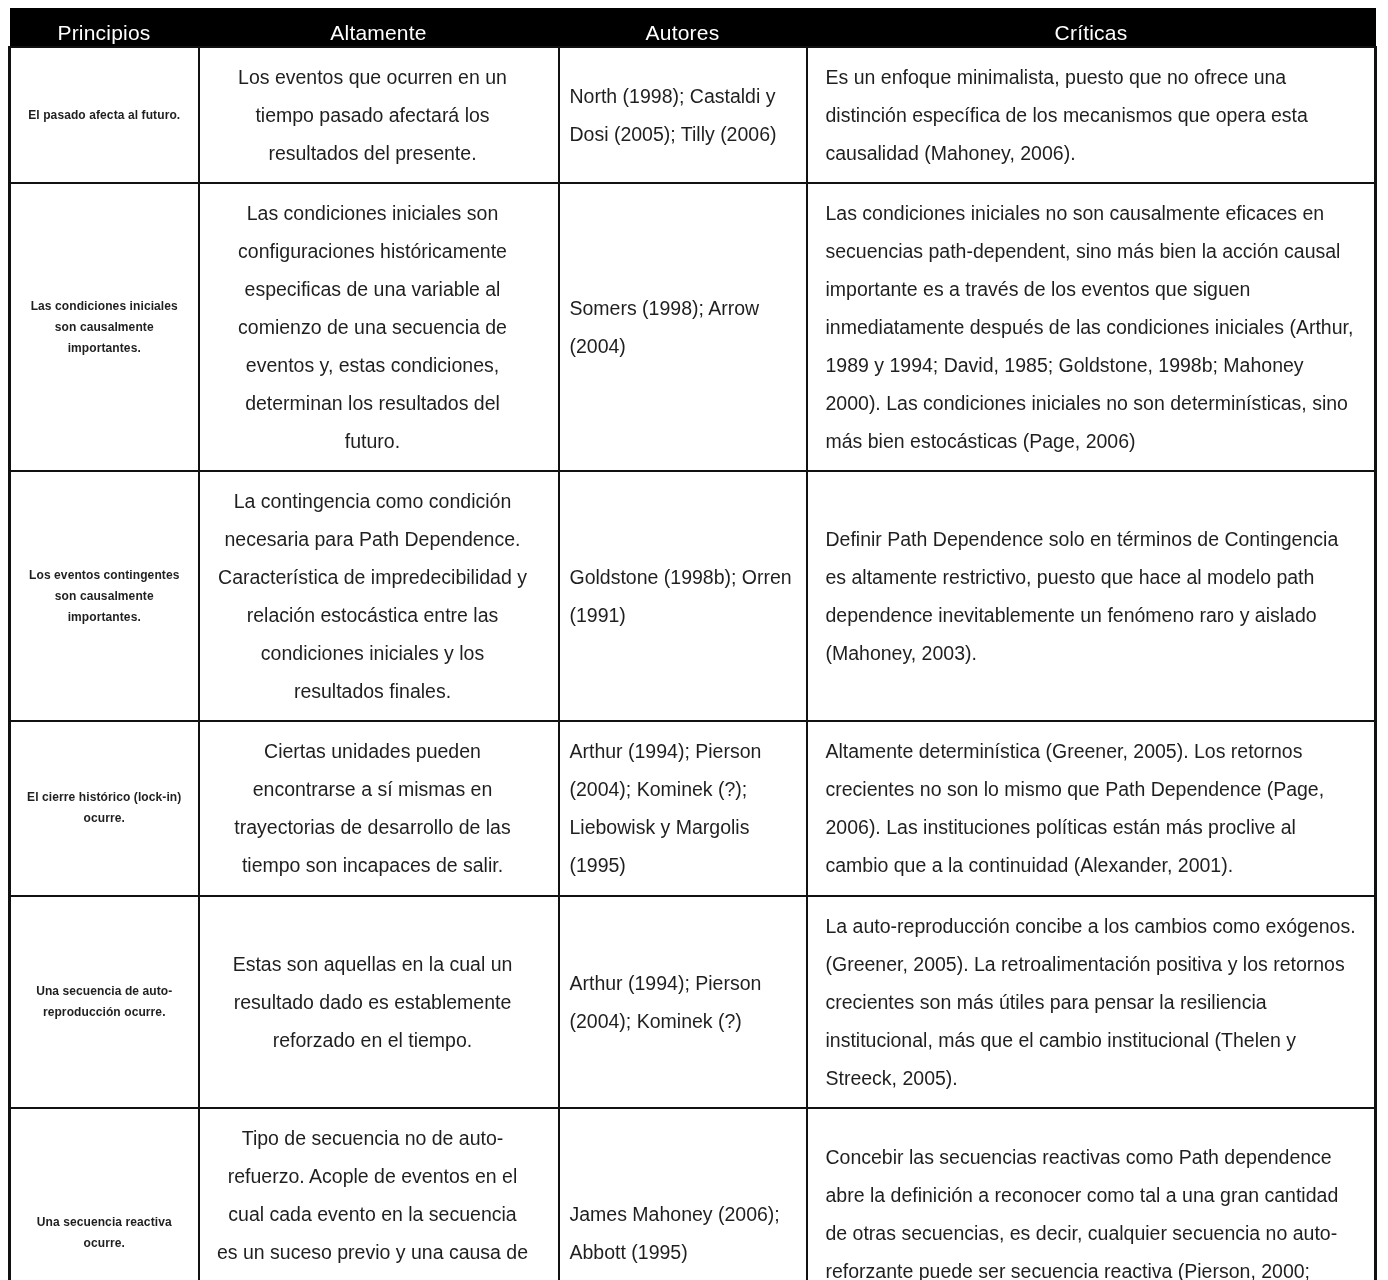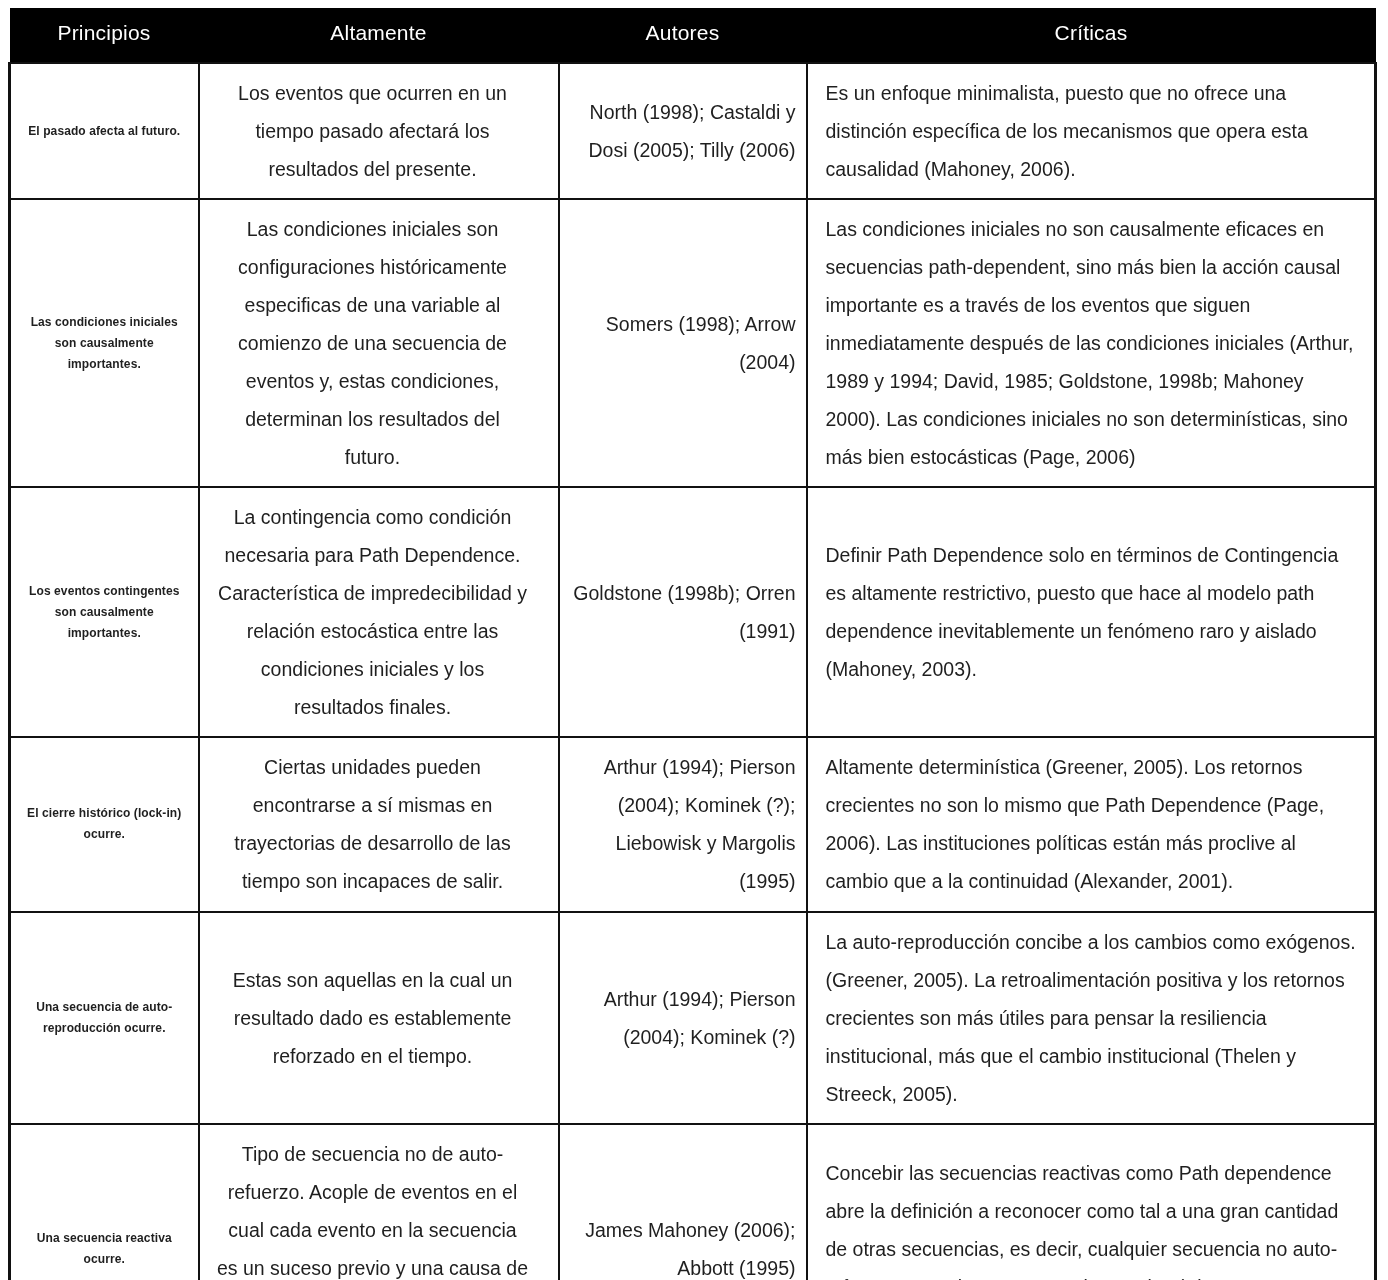--- a/index.html
+++ b/index.html
@@ -38,21 +38,21 @@
   col.c-criticas   { width: 569px; }
 
   thead th {
     background: #000000;
     color: #ffffff;
     font-weight: 400;
     font-size: 21px;
     line-height: 1.2;
     letter-spacing: 0.2px;
     text-align: center;
-    padding: 12px 6px 17px 6px;
+    padding: 12px 6px 1px 6px;
     border: none;
   }
 
   tbody td {
     border: 2px solid #111111;
     vertical-align: middle;
     font-size: 19.5px;
     line-height: 1.95;
     color: #1f1f1f;
     padding: 10px 14px;
@@ -69,21 +69,21 @@
     padding-right: 8px;
   }
 
   td.col-argumento {
     text-align: center;
     padding-left: 16px;
     padding-right: 28px;
   }
 
   td.col-autores {
-    text-align: right;
+    text-align: left;
     padding-left: 10px;
     padding-right: 10px;
   }
 
   td.col-criticas {
     text-align: left;
     padding-left: 18px;
     padding-right: 14px;
     margin-left: 47px;
   }

